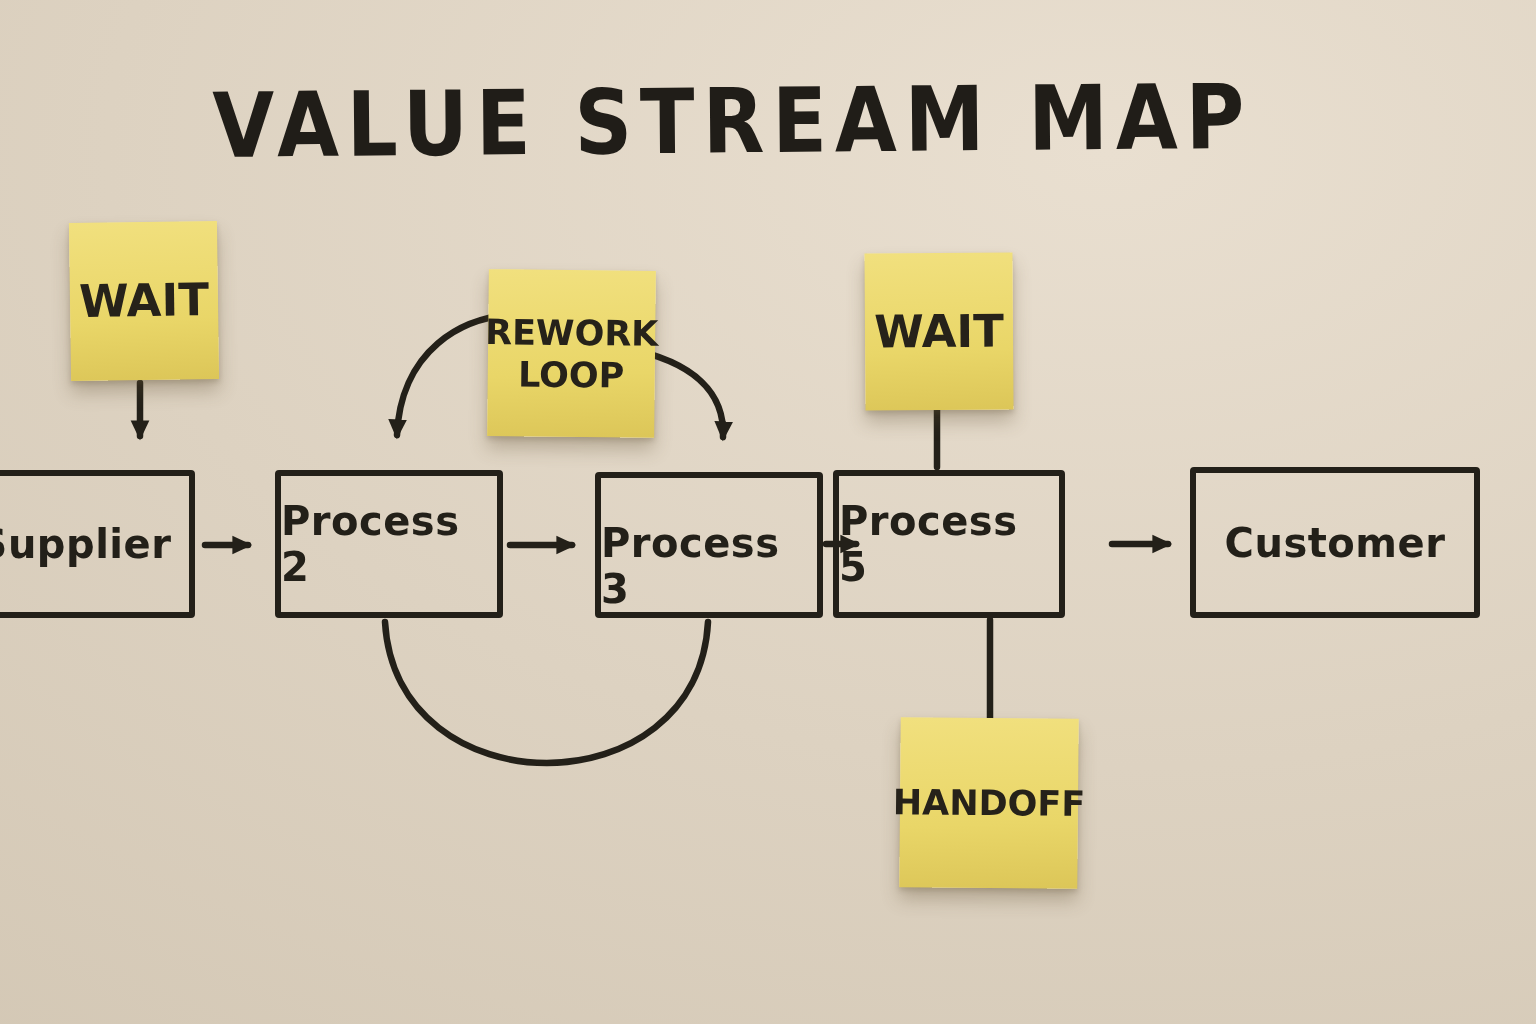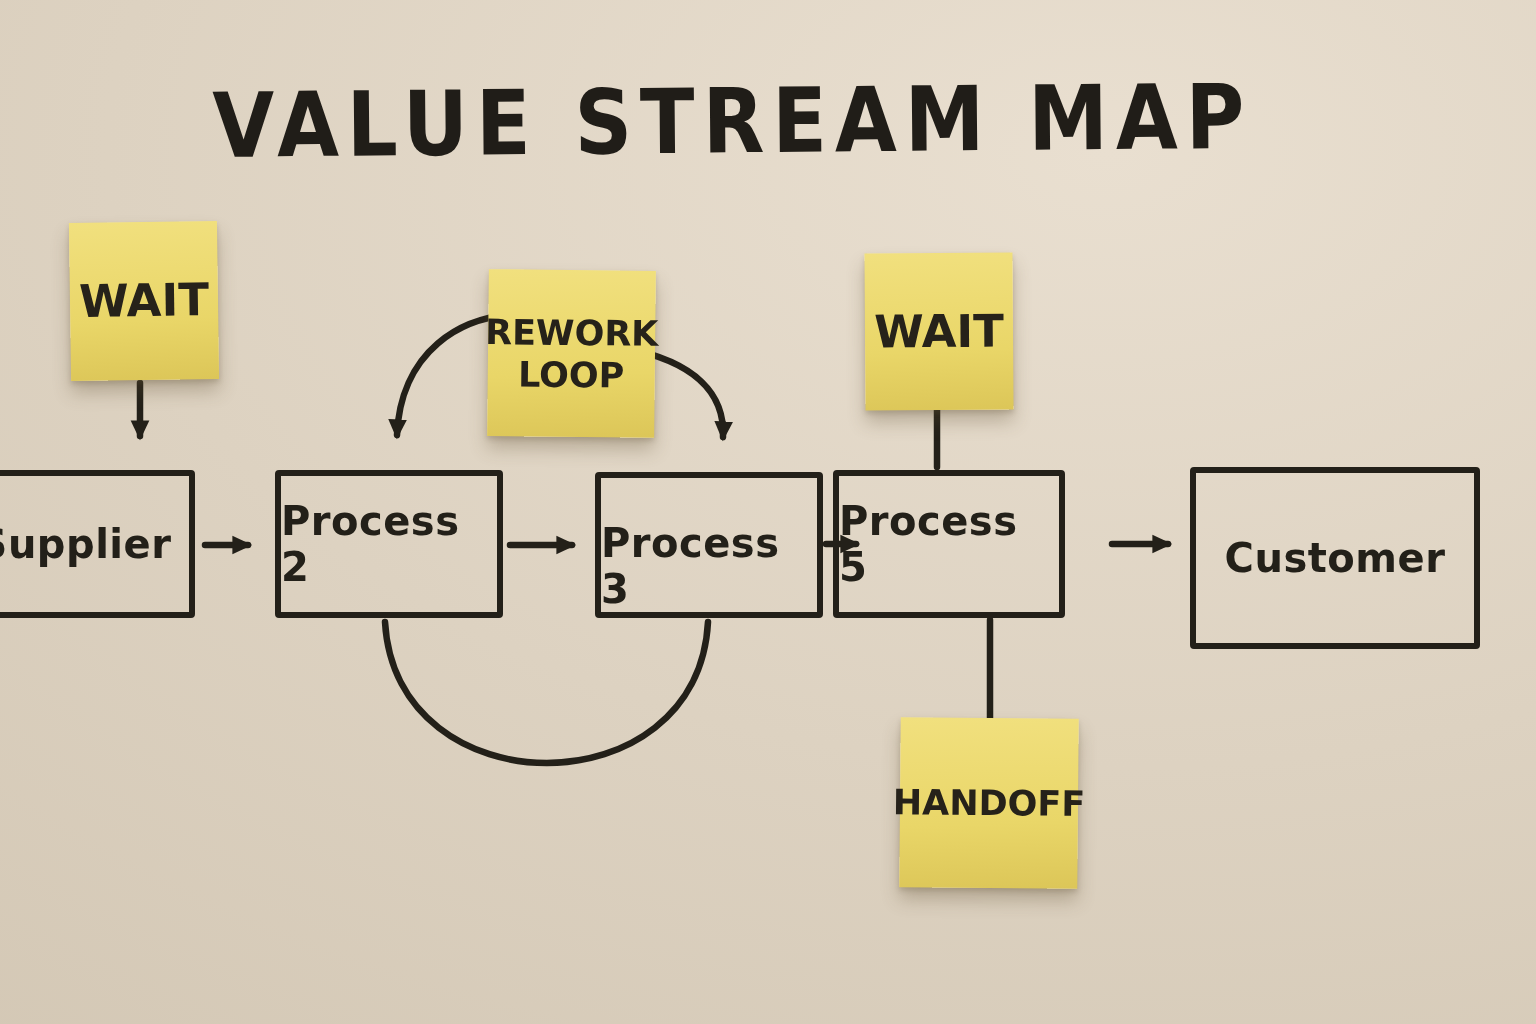--- a/index.html
+++ b/index.html
@@ -40,21 +40,21 @@
     white-space: pre-line; line-height: 1.2;
   }
   .sticky.s-wait-1   { left: 70px;  top: 222px; width: 148px; height: 158px; font-size: 45px; transform: rotate(-0.8deg); }
   .sticky.s-rework   { left: 488px; top: 270px; width: 167px; height: 167px; font-size: 35px; transform: rotate(0.6deg); }
   .sticky.s-wait-2   { left: 865px; top: 253px; width: 148px; height: 157px; transform: rotate(-0.4deg); font-size: 45px; }
   .sticky.s-handoff  { left: 900px; top: 718px; width: 178px; height: 170px; font-size: 35px; transform: rotate(0.5deg); }
   .node.n-supplier { left: -45px;  top: 470px; width: 240px; height: 148px; }
   .node.n-process2 { left: 275px;  top: 470px; width: 228px; height: 148px; }
   .node.n-process3 { left: 595px;  top: 472px; width: 228px; height: 146px; align-items: flex-end; }
   .node.n-process5 { left: 833px;  top: 470px; width: 232px; height: 148px; }
-  .node.n-customer { left: 1190px; top: 467px; width: 290px; height: 182px; }
+  .node.n-customer { left: 1190px; top: 467px; width: 290px; height: 151px; }
 </style>
 </head>
 <body>
 
 <div class="board">
 
   <div class="title">VALUE STREAM MAP</div>
 
   <svg class="wires" width="1536" height="1024" viewBox="0 0 1536 1024">
     <defs>

